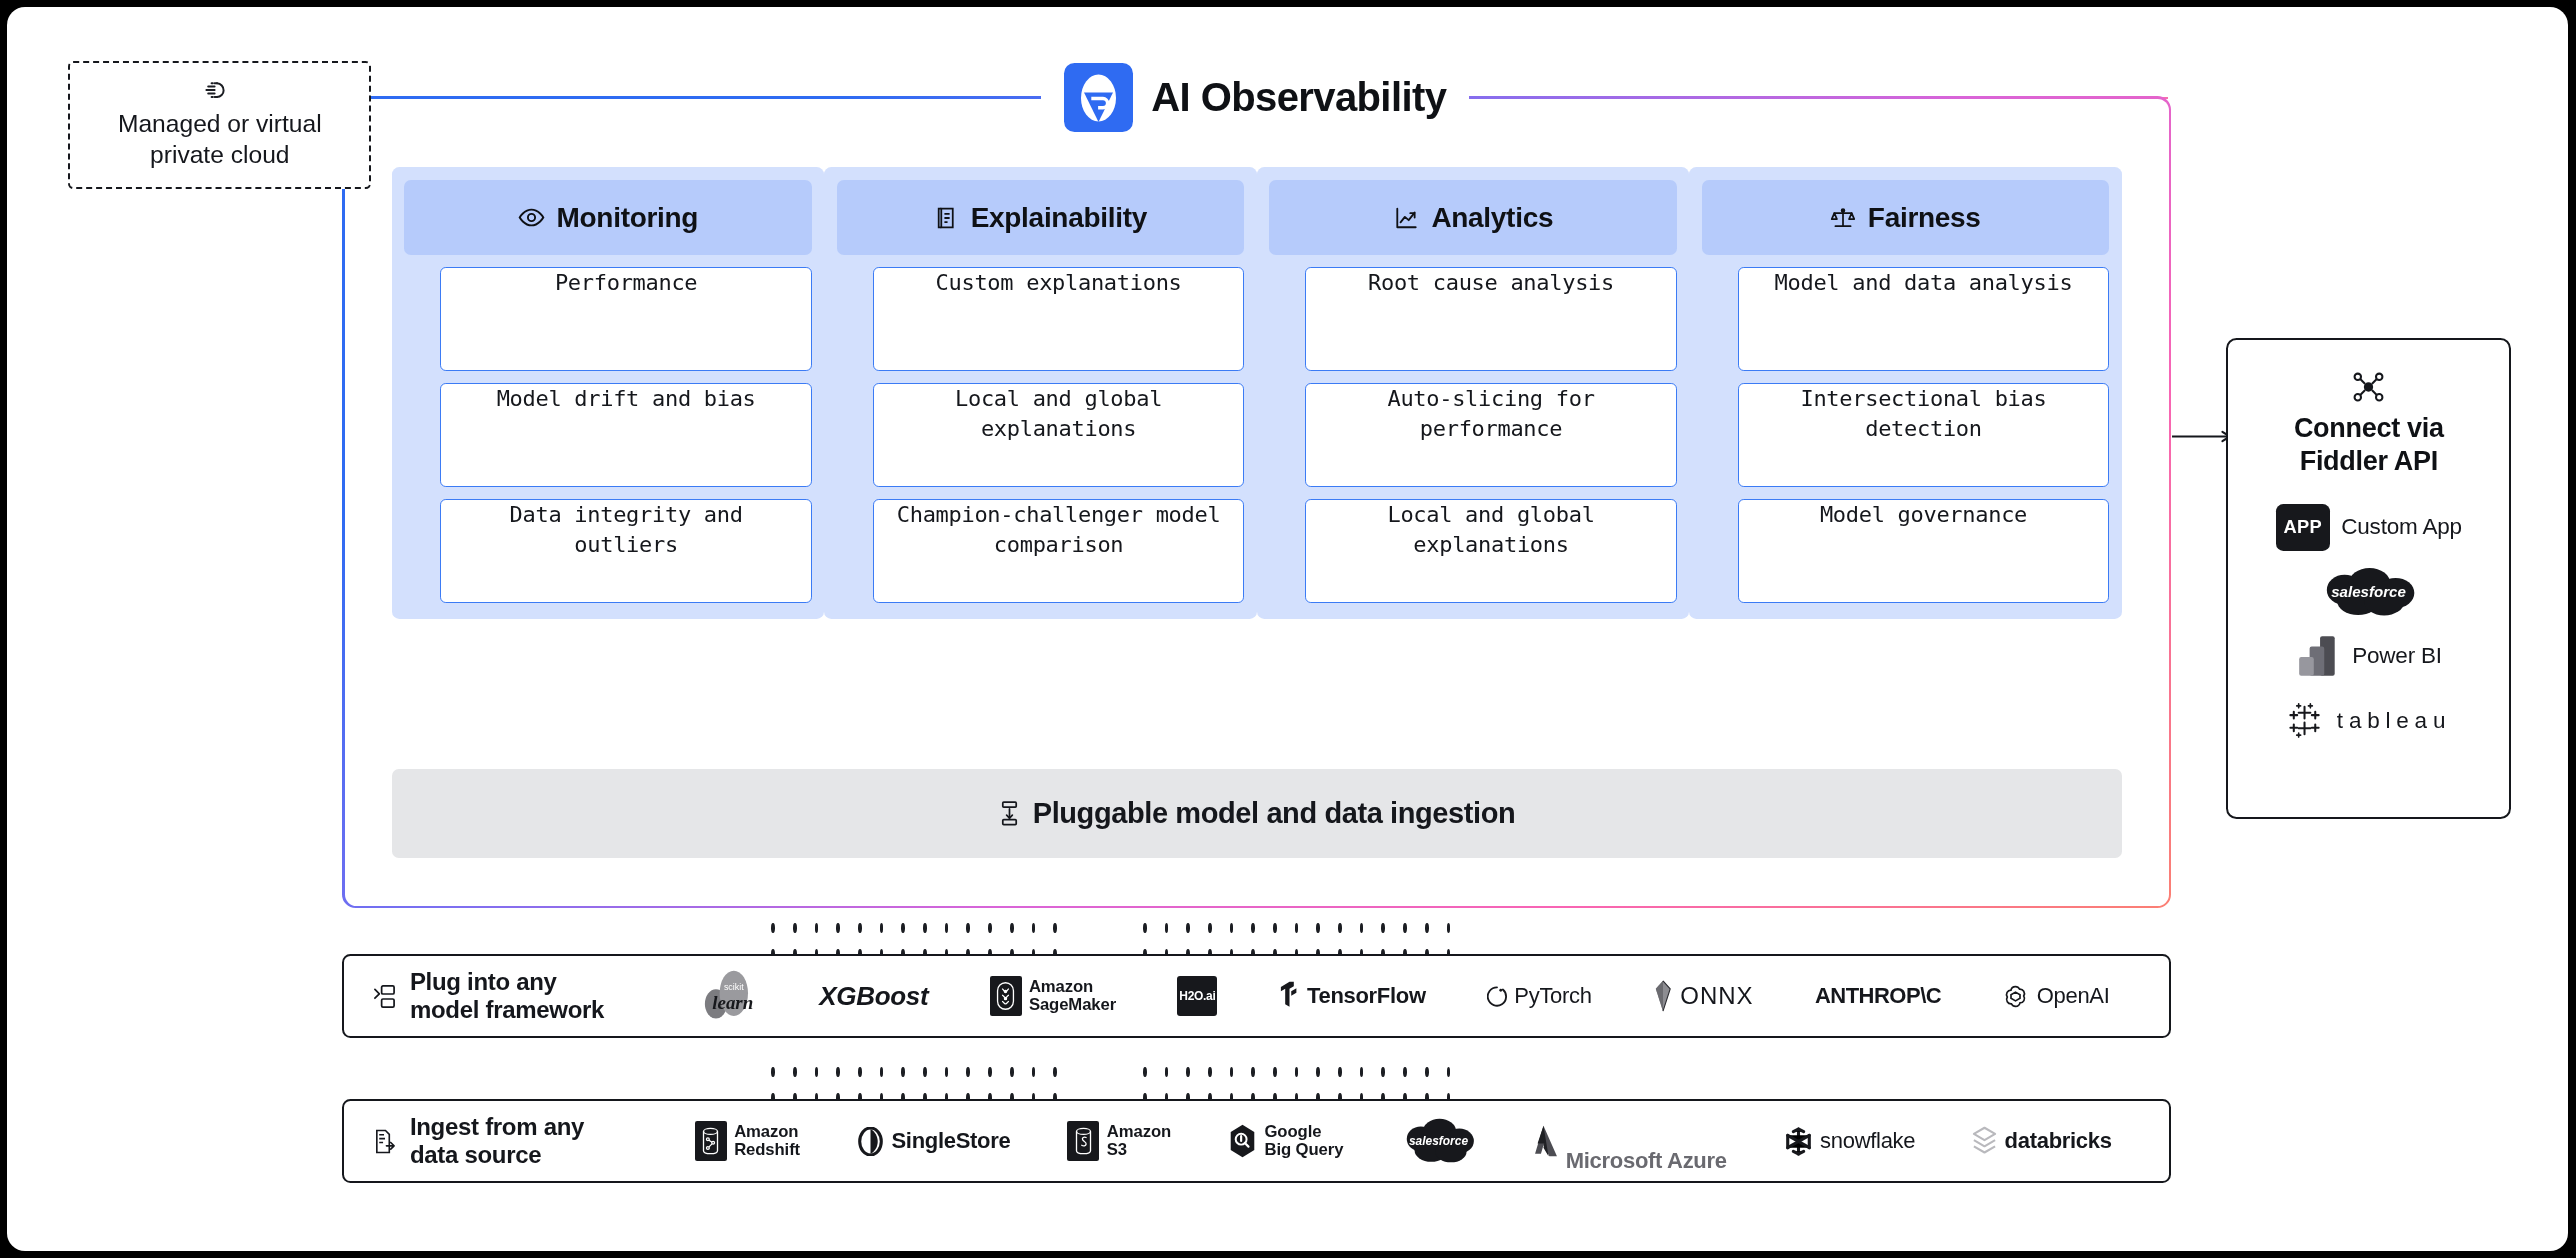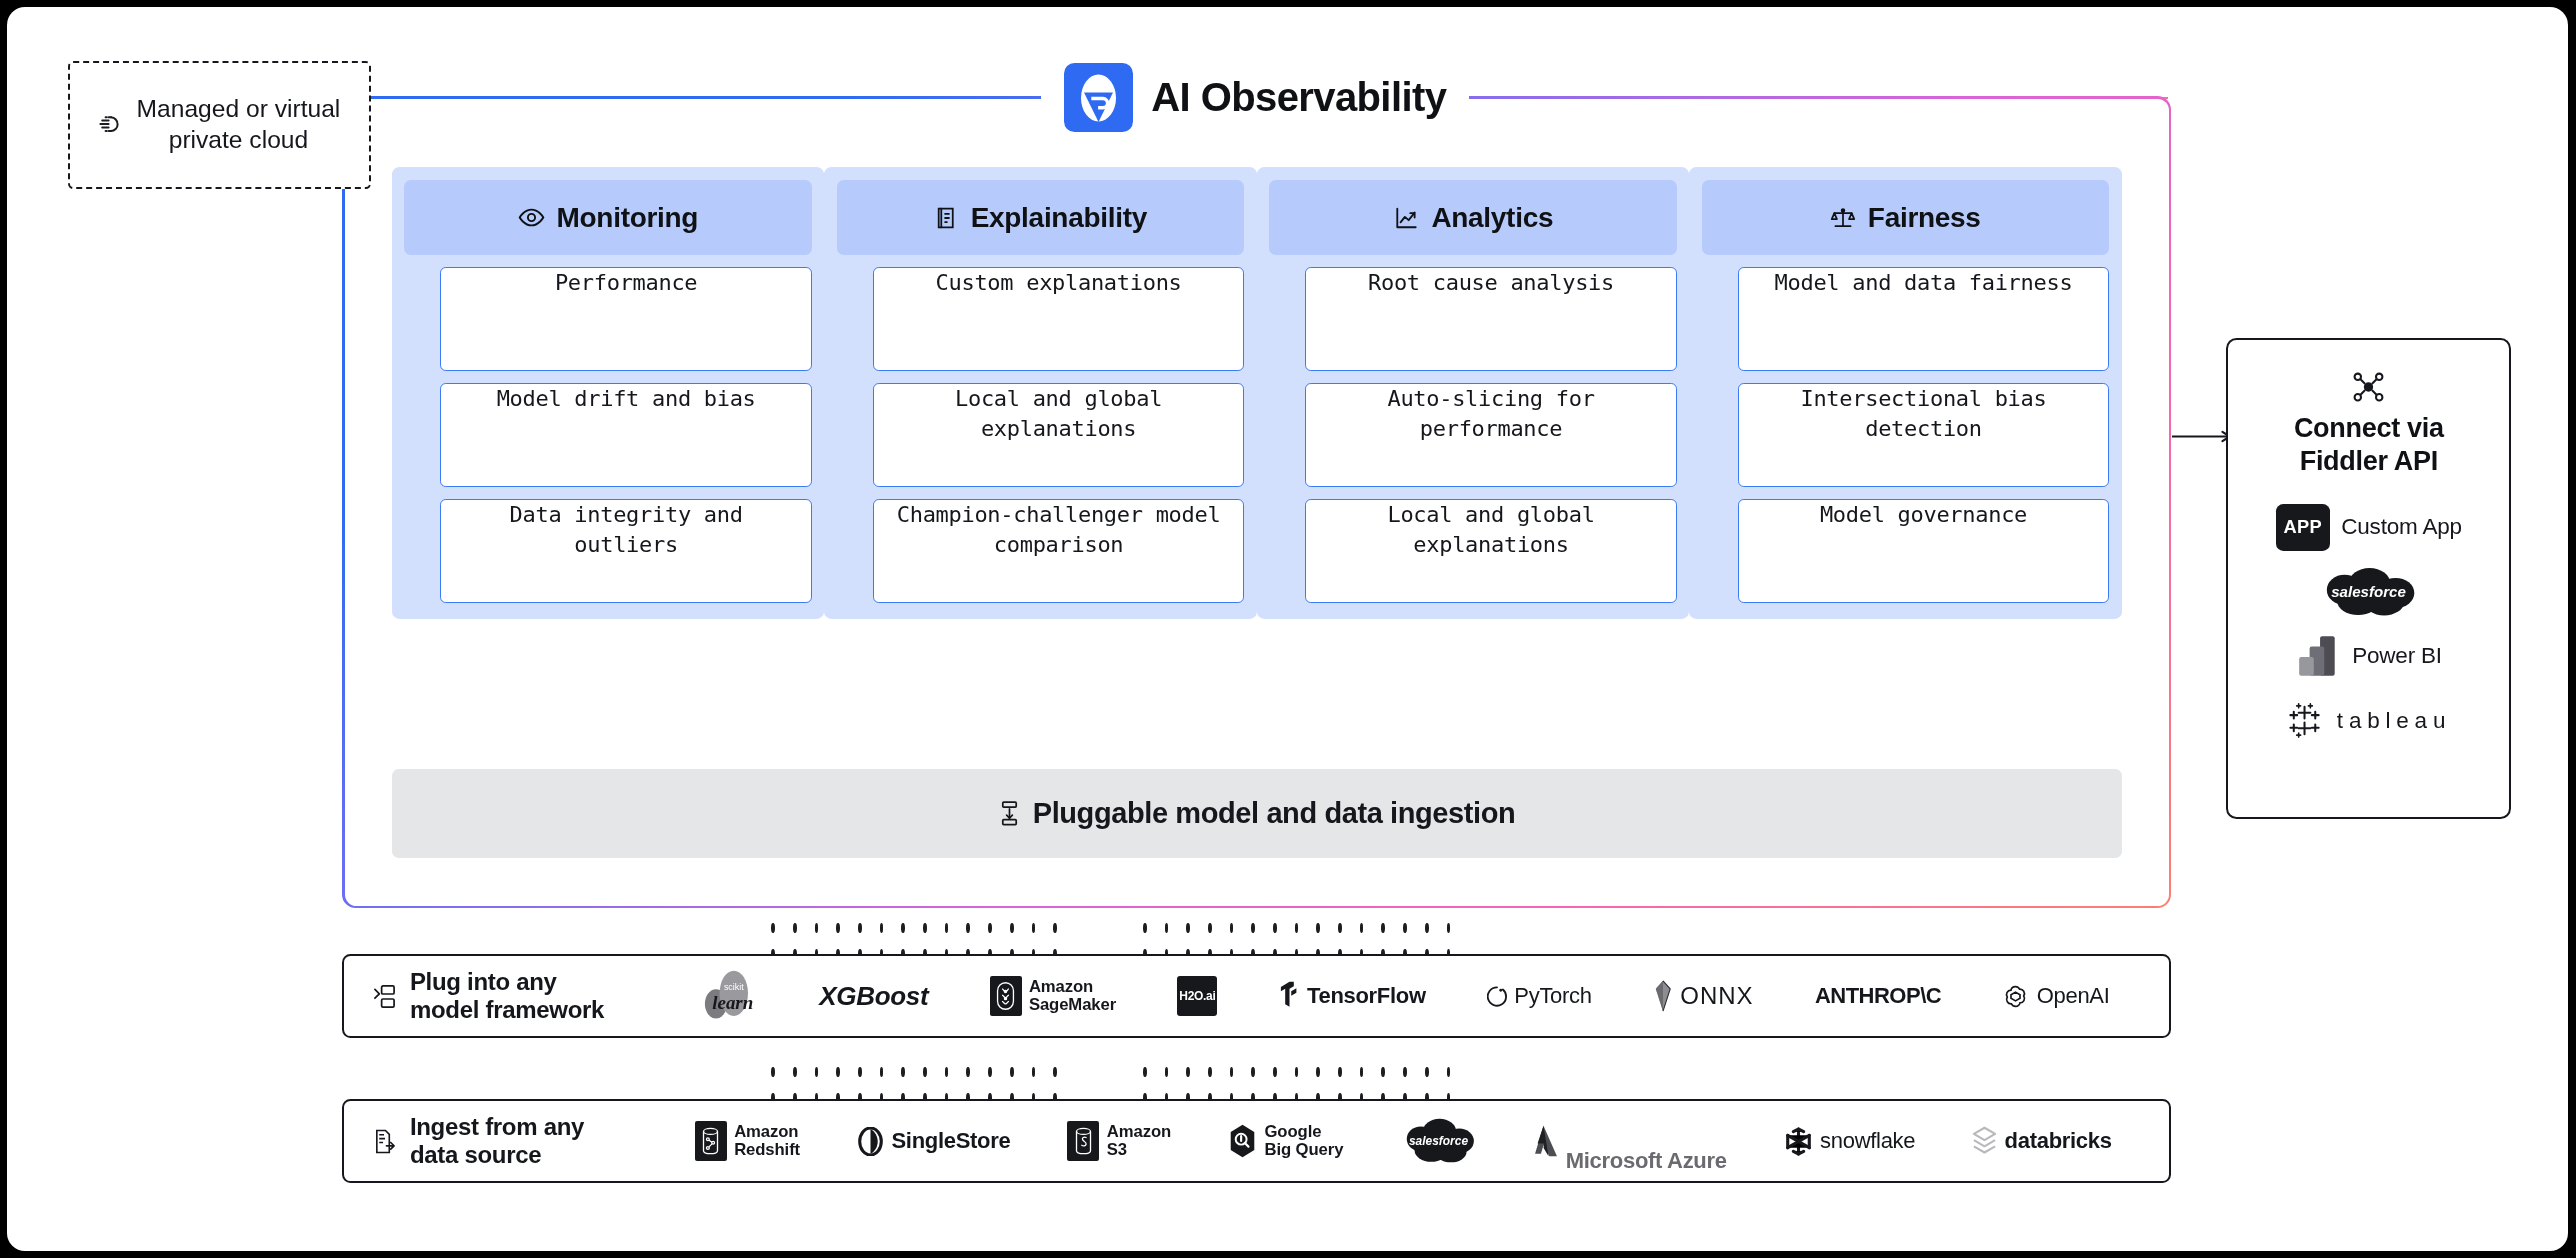--- a/index.html
+++ b/index.html
@@ -29,21 +29,21 @@
   .logo-badge{
     width:69px; height:69px; border-radius:10.5px; background:#2f6bf2;
     display:flex; align-items:center; justify-content:center; flex:0 0 auto;
   }
   .hdr-title{ font-size:40px; font-weight:700; color:#0f1115; letter-spacing:-0.6px; white-space:nowrap; }
 
   
   .dashed-box{
     position:absolute; left:61px; top:54px; width:303px; height:128px;
     border:2.6px dashed #15171c; border-radius:5.2px; background:#fff;
-    display:flex; flex-direction:row; align-items:center; justify-content:center;
+    display:flex; flex-direction:column; align-items:center; justify-content:center;
     gap:7.3px; z-index:6;
   }
   .dashed-box .lbl{
     font-size:24.6px; line-height:1.26; color:#15171c; text-align:center; font-weight:400;
   }
 
   
   .main-panel{
     position:absolute; left:335px; top:89px; width:1829px; height:812px;
     border-radius:13.6px; padding:2.6px; z-index:2;
@@ -226,21 +226,21 @@
                   <path d="M5 19.5h14"></path>
                   <path d="M4 7.5h16"></path>
                 <circle cx="12" cy="5" r="1.3" fill="#0f1115"></circle>
                 <path d="M4 7.5L1.6 13h4.8z"></path>
                   <path d="M20 7.5L17.6 13h4.8z"></path>
               </svg>
             </span>
             <span class="ptitle">Fairness</span>
           </div>
           <div class="pcard">
-              <span>Model and data fairness</span>
+              <span>Model and data analysis</span>
             </div>
           <div class="pcard">
               <span>Intersectional bias detection</span>
             </div>
           <div class="pcard">
               <span>Model governance</span>
             </div>
         </div>
 
       </div>

